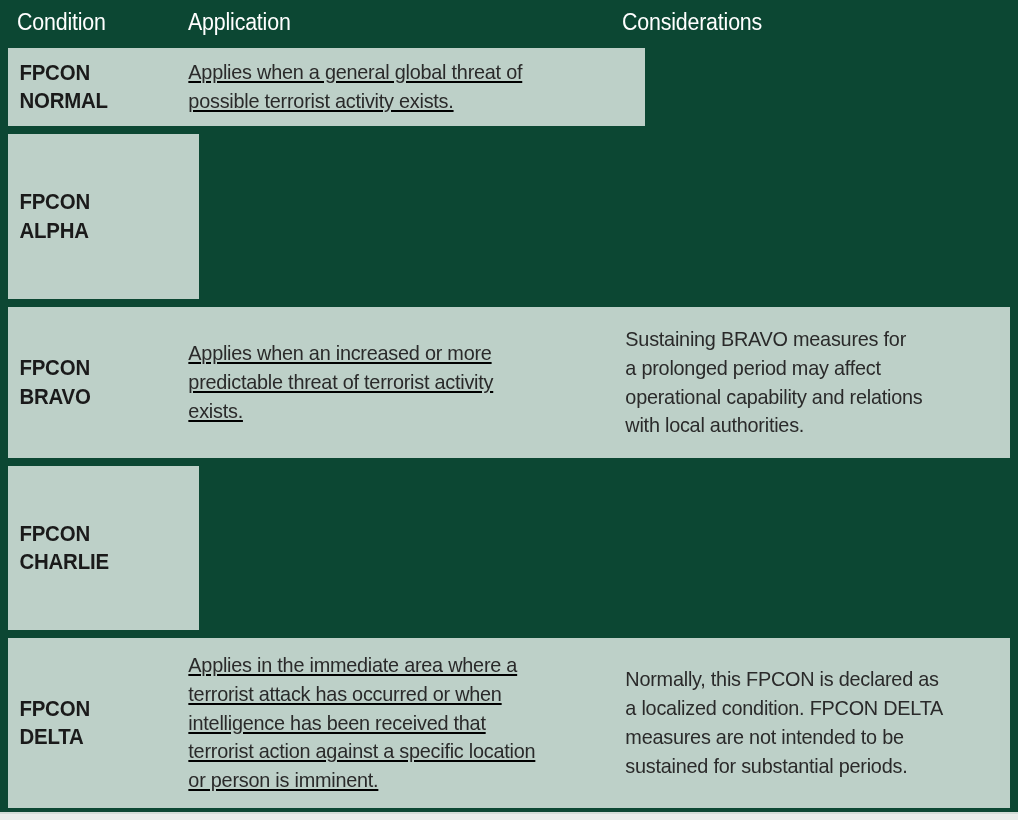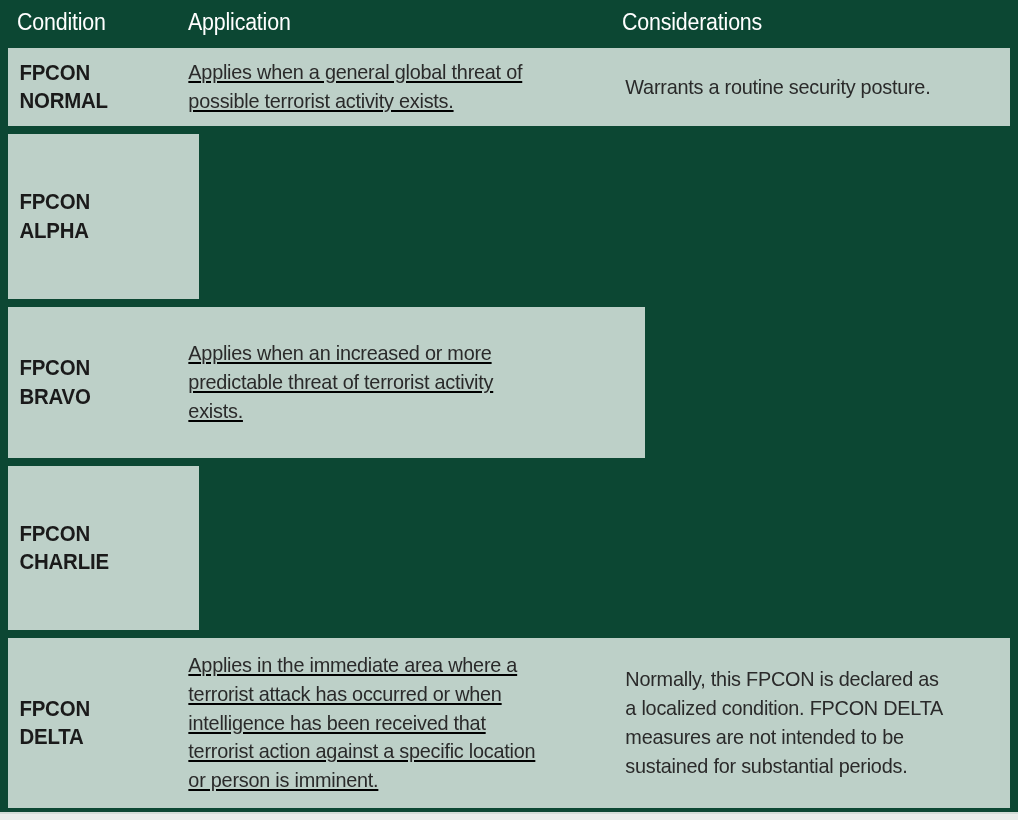--- a/index.html
+++ b/index.html
@@ -138,25 +138,20 @@
           <span class="ln">FPCON</span>
           <span class="ln">NORMAL</span>
         </div>
       </div>
       <div class="cell cell-application">
         <div class="body-text">
           <span class="ln">Applies when a general global threat of</span>
           <span class="ln">possible terrorist activity exists.</span>
         </div>
       </div>
-      <div class="cell cell-considerations">
-        <div class="body-text">
-          <span class="ln">Warrants a routine security posture.</span>
-        </div>
-      </div>
     </div>
 
     <div class="data-row" style="top:86px; height:173px;">
       <div class="cell cell-condition">
         <div class="condition-text">
           <span class="ln">FPCON</span>
           <span class="ln">ALPHA</span>
         </div>
       </div>
     </div>
@@ -166,20 +161,28 @@
         <div class="condition-text">
           <span class="ln">FPCON</span>
           <span class="ln">BRAVO</span>
         </div>
       </div>
       <div class="cell cell-application">
         <div class="body-text">
           <span class="ln">Applies when an increased or more</span>
           <span class="ln">predictable threat of terrorist activity</span>
           <span class="ln">exists.</span>
+        </div>
+      </div>
+      <div class="cell cell-considerations">
+        <div class="body-text">
+          <span class="ln">Sustaining BRAVO measures for</span>
+          <span class="ln">a prolonged period may affect</span>
+          <span class="ln">operational capability and relations</span>
+          <span class="ln">with local authorities.</span>
         </div>
       </div>
     </div>
 
     <div class="data-row" style="top:418px; height:172px;">
       <div class="cell cell-condition">
         <div class="condition-text">
           <span class="ln">FPCON</span>
           <span class="ln">CHARLIE</span>
         </div>

